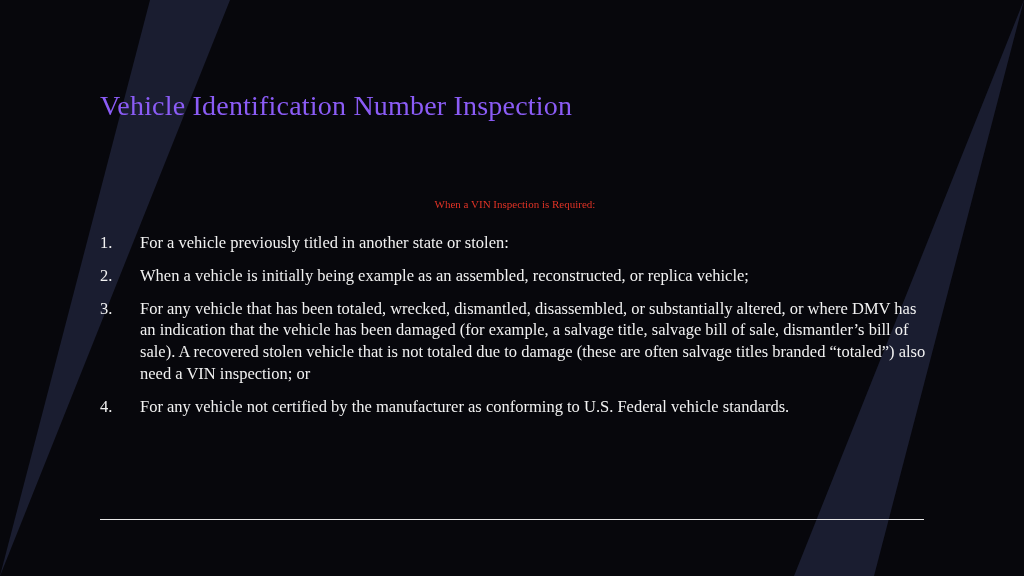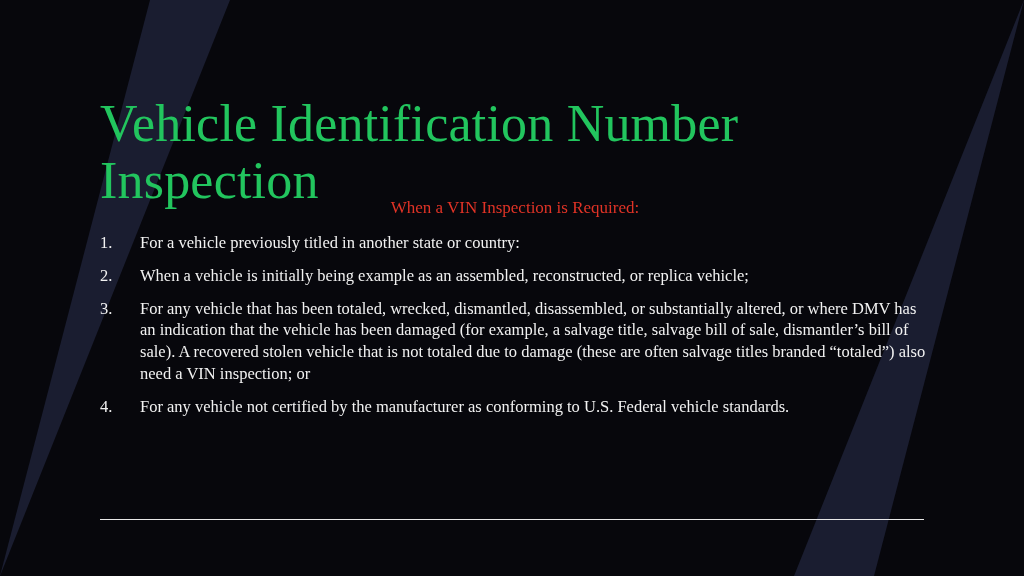--- a/index.html
+++ b/index.html
@@ -64,38 +64,38 @@
 
   .content {
     position: absolute;
     inset: 0;
     z-index: 5;
   }
 
   .slide-title {
     position: absolute;
     left: 100px;
-    top: 60px;
+    top: 72px;
     width: 830px;
-    color: #22c55e;
-    font-size: 52px;
+    color: #8b5cf6;
+    font-size: 28px;
     line-height: 1.1;
     font-weight: normal;
     letter-spacing: 0.2px;
     font-family: "Liberation Serif", serif;
   }
 
   .subhead {
     position: absolute;
     left: 100px;
     top: 198px;
     width: 830px;
     text-align: center;
     color: #e03326;
-    font-size: 17px;
+    font-size: 11px;
     line-height: 1.2;
   }
 
   .list {
     position: absolute;
     left: 96px;
     top: 232px;
     width: 836px;
     margin: 0;
     padding: 0;
@@ -145,21 +145,21 @@
 
   <div class="content">
 
     <h1 class="slide-title">Vehicle Identification Number Inspection</h1>
 
     <div class="subhead">When a VIN Inspection is Required:</div>
 
     <ol class="list">
       <li>
         <span class="num">1.</span>
-        <span class="txt">For a vehicle previously titled in another state or country:</span>
+        <span class="txt">For a vehicle previously titled in another state or stolen:</span>
       </li>
       <li>
         <span class="num">2.</span>
         <span class="txt">When a vehicle is initially being example as an assembled, reconstructed, or replica vehicle;</span>
       </li>
       <li>
         <span class="num">3.</span>
         <span class="txt">For any vehicle that has been totaled, wrecked, dismantled, disassembled, or substantially altered, or where DMV has an indication that the vehicle has been damaged (for example, a salvage title, salvage bill of sale, dismantler’s bill of sale). A recovered stolen vehicle that is not totaled due to damage (these are often salvage titles branded “totaled”) also need a VIN inspection; or</span>
       </li>
       <li>

